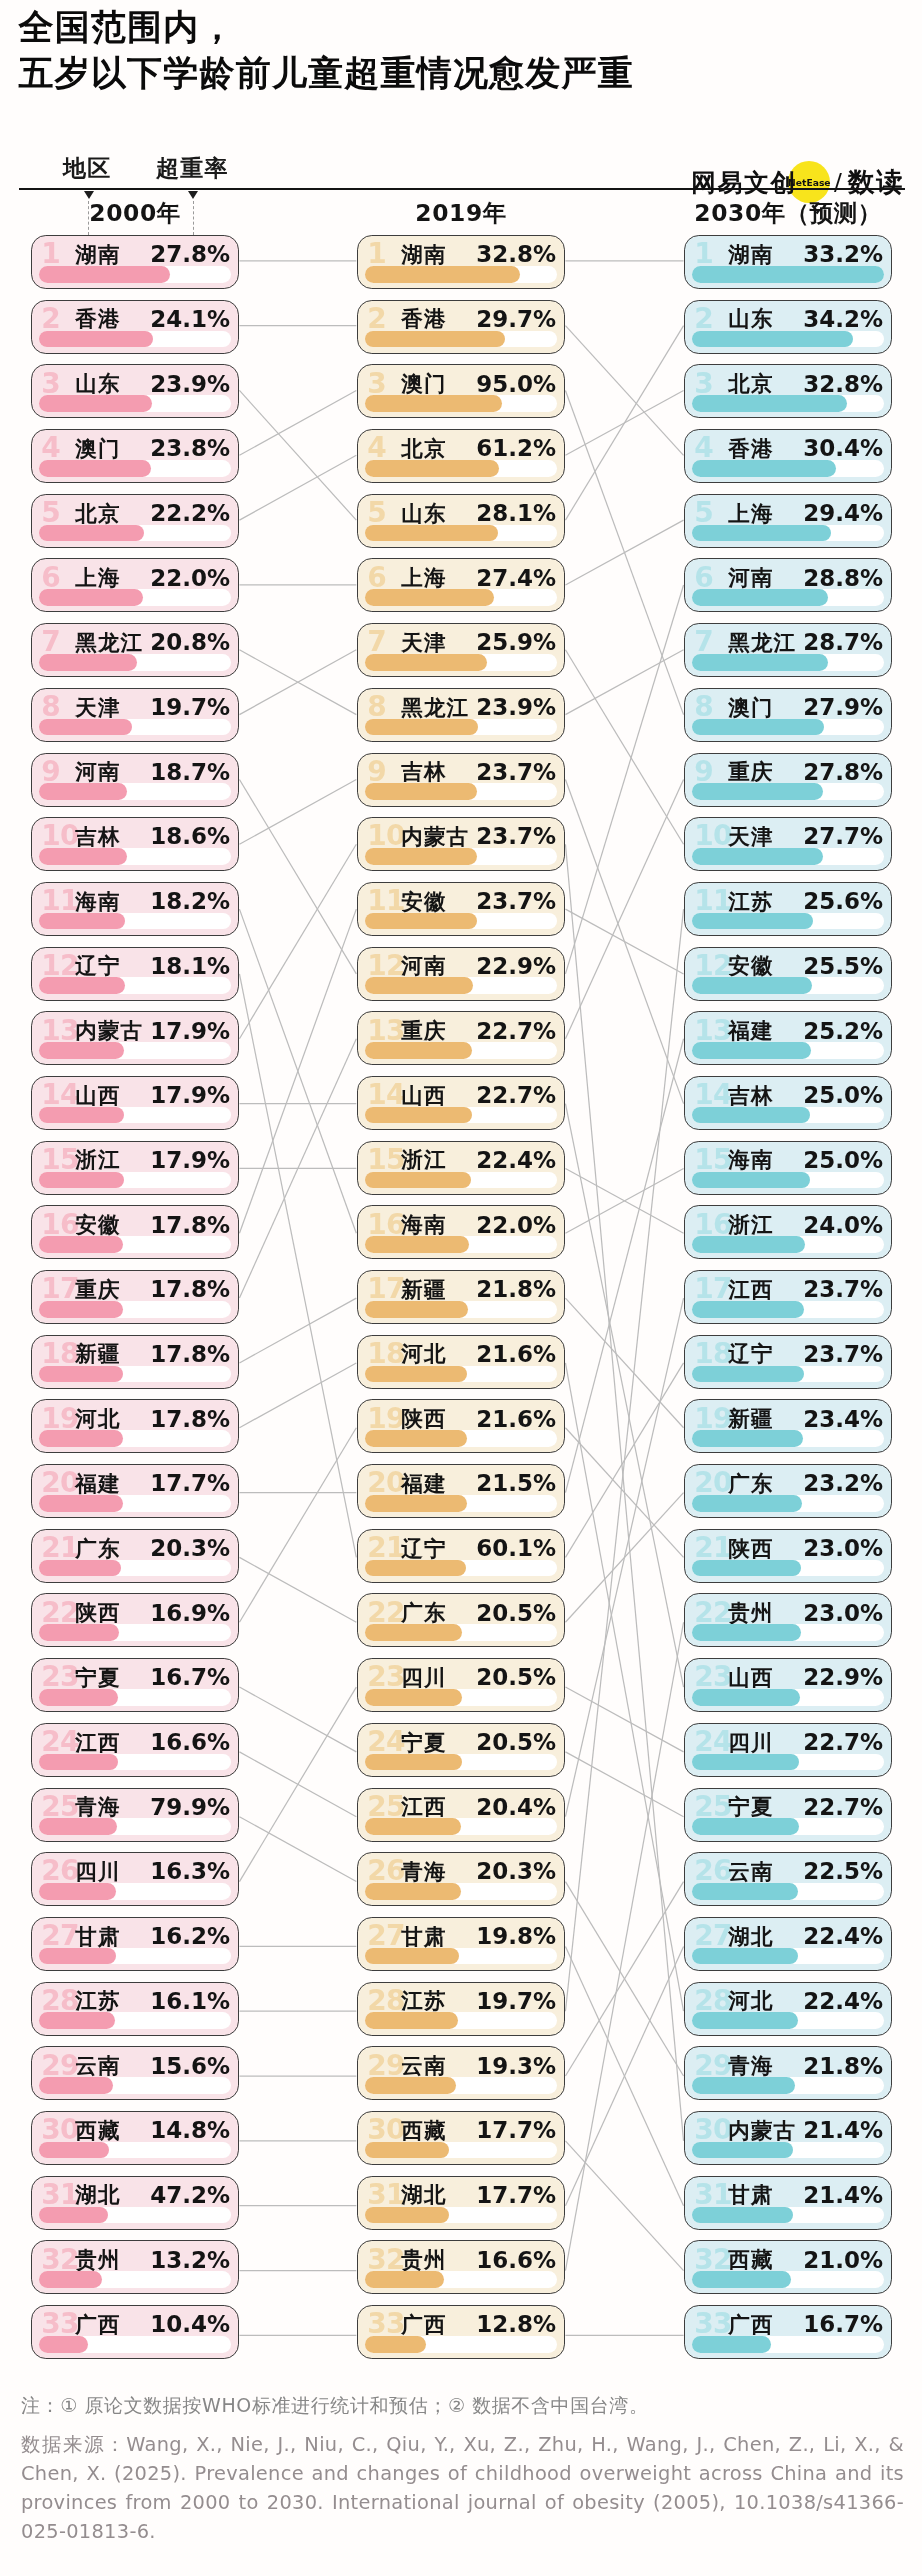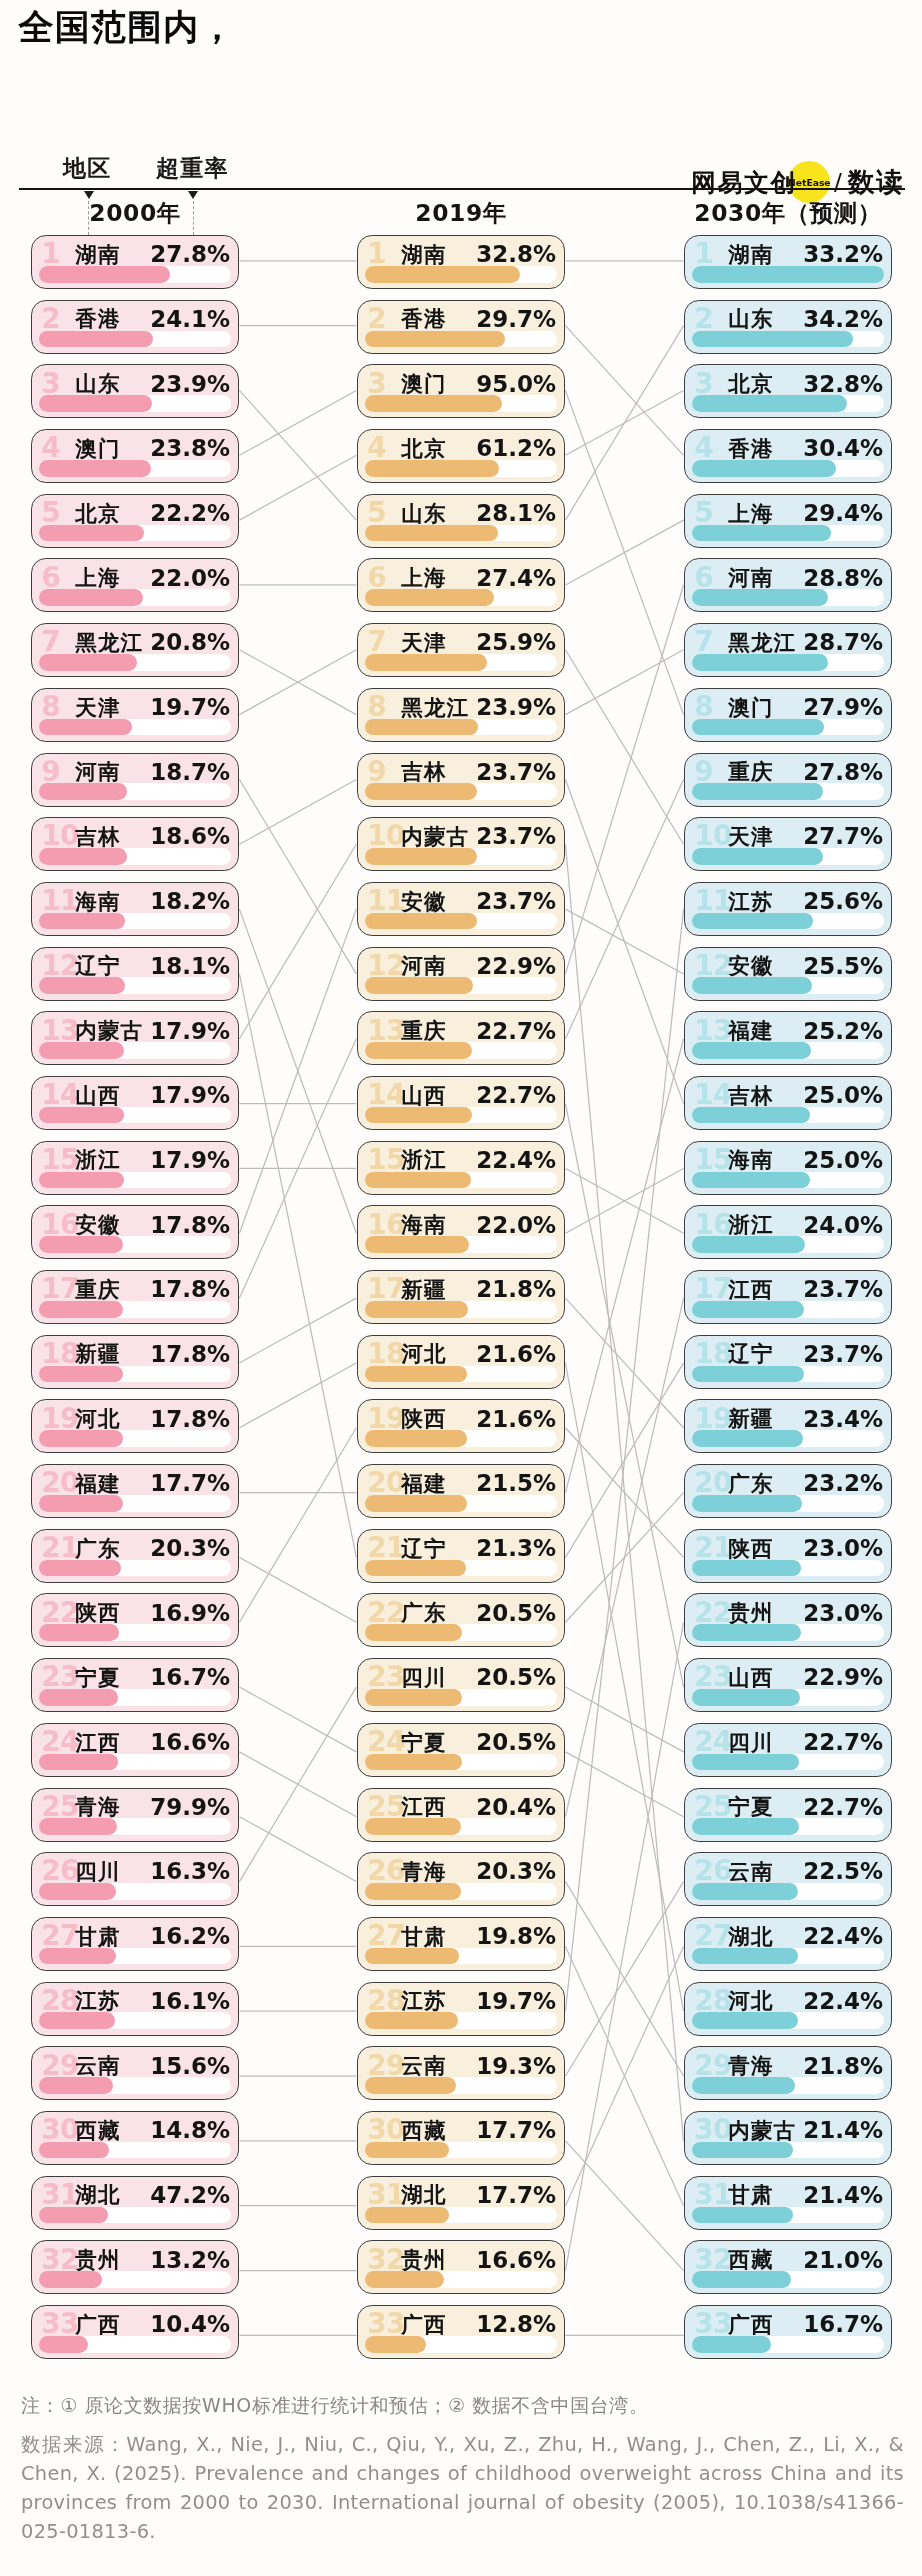--- a/index.html
+++ b/index.html
@@ -61,21 +61,21 @@
   .track{position:absolute;left:7.4px;right:7.4px;bottom:5.5px;height:16.6px;background:#ffffff;border-radius:8.6px;}
   .fill{height:100%;border-radius:8.6px;}
 
   .note{position:absolute;left:21px;top:2393px;width:882px;font-size:19px;color:#878787;letter-spacing:0.6px;}
   .source{position:absolute;left:21px;top:2430px;width:883px;font-size:19.4px;color:#948d8f;
     line-height:29px;text-align:justify;letter-spacing:0.3px;}
 </style>
 </head>
 <body>
 
-<div class="title"><span>全国范围内，</span><br></div>
+<div class="title"><span>全国范围内，</span><br><span>五岁以下学龄前儿童超重情况愈发严重</span></div>
 
 <div class="legend-label" id="lg-region">地区</div>
 <div class="legend-label" id="lg-rate">超重率</div>
 
 <div class="logo">
   <span class="logo-brand">网易文创</span>
   <span class="logo-circle">NetEase</span>
   <span class="logo-divider">/</span>
   <span class="logo-sub">数读</span>
 </div>
@@ -690,21 +690,21 @@
         <span class="pct">21.5%</span>
       </div>
       <div class="track">
         <div class="fill" style="background: rgb(236, 186, 114); width: 52.96%;"></div>
       </div>
     </div>
     <div class="card" style="background: rgb(248, 239, 220);">
       <div class="card-top">
         <span class="rank" style="color: rgb(242, 216, 168);">21</span>
         <span class="name">辽宁</span>
-        <span class="pct">21.3%</span>
+        <span class="pct">60.1%</span>
       </div>
       <div class="track">
         <div class="fill" style="background: rgb(236, 186, 114); width: 52.46%;"></div>
       </div>
     </div>
     <div class="card" style="background: rgb(248, 239, 220);">
       <div class="card-top">
         <span class="rank" style="color: rgb(242, 216, 168);">22</span>
         <span class="name">广东</span>
         <span class="pct">20.5%</span>

